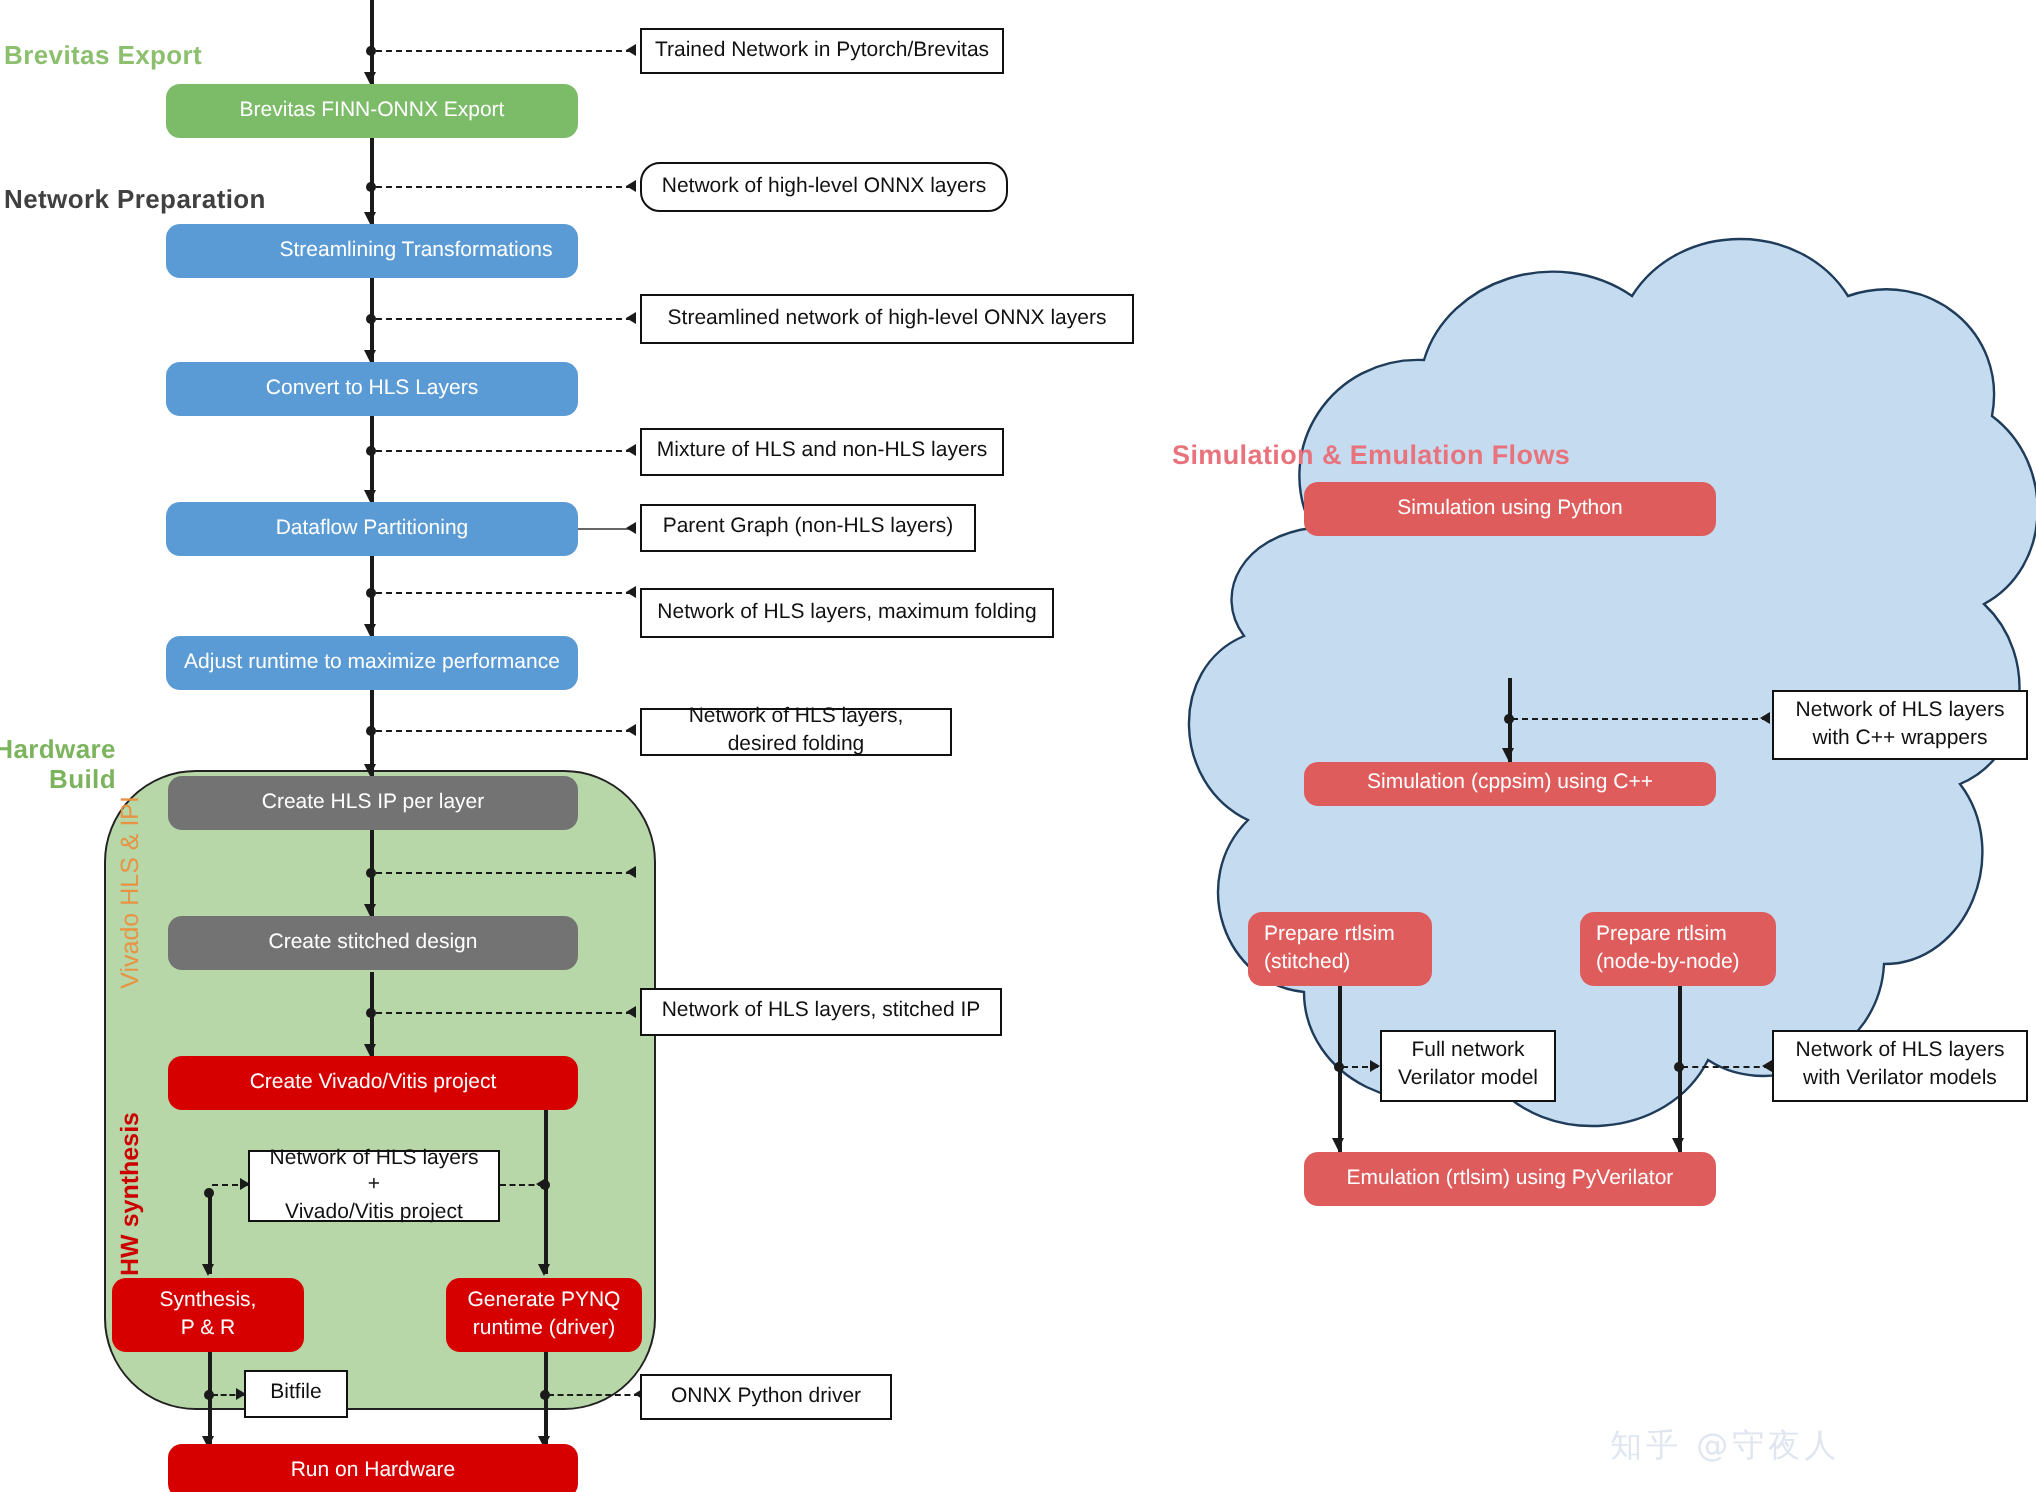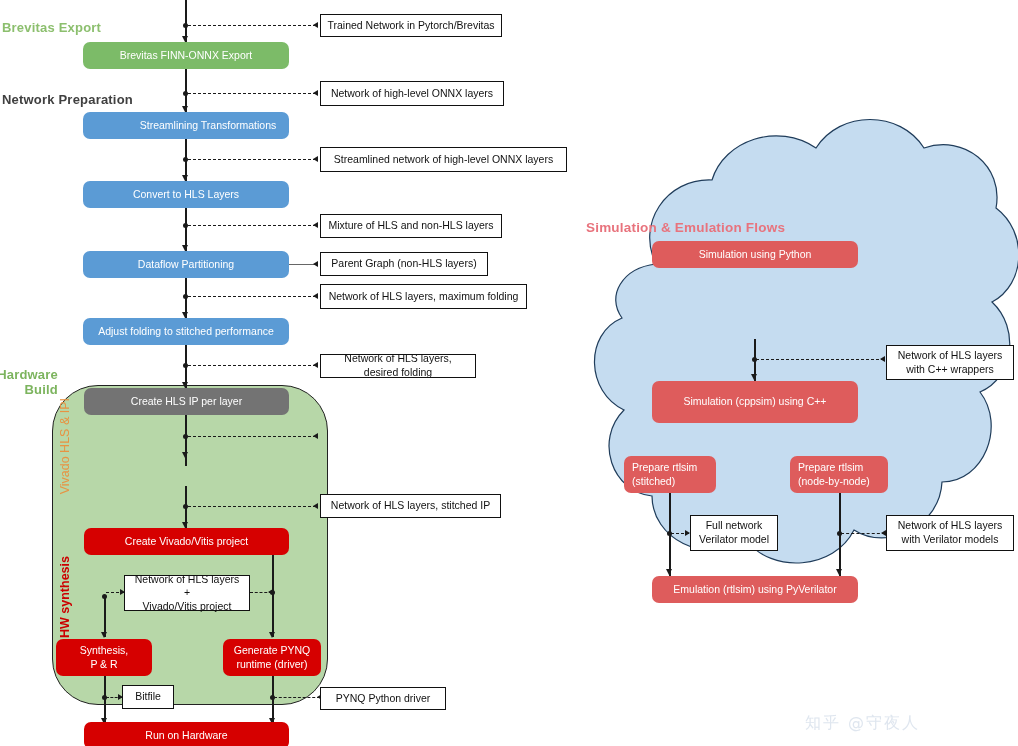--- a/index.html
+++ b/index.html
@@ -246,63 +246,64 @@
   <div class="arr-left" style="left:317px; top:694px;"></div>
 
   <div class="pbox green" style="left:83px;  top:42px;  width:206px; height:27px;">Brevitas FINN-ONNX Export</div>
 
   <div class="pbox blue" style="left:83px;  top:112px; width:206px; height:27px;padding-left:48px;">Streamlining Transformations</div>
 
   <div class="pbox blue" style="left:83px;  top:181px; width:206px; height:27px;">Convert to HLS Layers</div>
 
   <div class="pbox blue" style="left:83px;  top:251px; width:206px; height:27px;">Dataflow Partitioning</div>
 
-  <div class="pbox blue" style="left:83px;  top:318px; width:206px; height:27px;">Adjust folding to stitched performance</div>
+  <div class="pbox blue" style="left:83px;  top:318px; width:206px; height:27px;">Adjust runtime to maximize performance</div>
 
   <div class="pbox orange" style="left:84px;  top:388px; width:205px; height:27px;">Create HLS IP per layer</div>
 
+  <div class="pbox orange" style="left:84px;  top:458px; width:205px; height:27px;">Create stitched design</div>
 
   <div class="pbox red" style="left:84px;  top:528px; width:205px; height:27px;">Create Vivado/Vitis project</div>
 
   <div class="pbox red" style="left:56px;  top:639px; width:96px;  height:37px; white-space:pre-line;">Synthesis,
 P &amp; R</div>
 
   <div class="pbox red" style="left:223px; top:639px; width:98px;  height:37px; white-space:pre-line;">Generate PYNQ
 runtime (driver)</div>
 
   <div class="pbox red" style="left:84px;  top:722px; width:205px; height:27px;">Run on Hardware</div>
 
   <div class="dbox thin" style="left:320px; top:14px;  width:182px; height:23px;">Trained Network in Pytorch/Brevitas</div>
 
-  <div class="dbox" style="left:320px; top:81px;  width:184px; height:25px;">Network of high-level ONNX layers</div>
+  <div class="dbox" style="left:320px; top:81px;  width:184px; height:25px;border-radius:10px;">Network of high-level ONNX layers</div>
 
   <div class="dbox thin" style="left:320px; top:147px; width:247px; height:25px;">Streamlined network of high-level ONNX layers</div>
 
   <div class="dbox" style="left:320px; top:214px; width:182px; height:24px;">Mixture of HLS and non-HLS layers</div>
 
   <div class="dbox" style="left:320px; top:252px; width:168px; height:24px;">Parent Graph (non-HLS layers)</div>
 
-  <div class="dbox" style="left:320px; top:284px; width:207px; height:25px;">Network of HLS layers, maximum folding</div>
+  <div class="dbox" style="left:320px; top:294px; width:207px; height:25px;">Network of HLS layers, maximum folding</div>
 
   <div class="dbox" style="left:320px; top:354px; width:156px; height:24px;">Network of HLS layers, desired folding</div>
 
 
   <div class="dbox" style="left:320px; top:494px; width:181px; height:24px;">Network of HLS layers, stitched IP</div>
 
   <div class="dbox" style="left:124px; top:575px; width:126px; height:36px; white-space:pre-line;">Network of HLS layers +
 Vivado/Vitis project</div>
 
   <div class="dbox" style="left:122px; top:685px; width:52px;  height:24px;">Bitfile</div>
 
-  <div class="dbox" style="left:320px; top:687px; width:126px; height:23px;">PYNQ Python driver</div>
+  <div class="dbox" style="left:320px; top:687px; width:126px; height:23px;">ONNX Python driver</div>
 
   <div class="pbox salmon" style="left:652px; top:241px; width:206px; height:27px;">Simulation using Python</div>
 
 
-  <div class="pbox salmon" style="left:652px; top:381px; width:206px; height:42px;">Simulation (cppsim) using C++</div>
+  <div class="pbox salmon" style="left:652px; top:381px; width:206px; height:22px;">Simulation (cppsim) using C++</div>
 
   <div class="pbox salmon" style="left:624px; top:456px; width:92px;  height:37px; white-space:pre-line; justify-content:flex-start; padding-left:8px; text-align:left;">Prepare rtlsim
 (stitched)</div>
 
   <div class="pbox salmon" style="left:790px; top:456px; width:98px;  height:37px; white-space:pre-line; justify-content:flex-start; padding-left:8px; text-align:left;">Prepare rtlsim
 (node-by-node)</div>
 
   <div class="pbox salmon" style="left:652px; top:576px; width:206px; height:27px;">Emulation (rtlsim) using PyVerilator</div>
 
   <div class="vline" style="left:754.3px; top:339px; height:42px;"></div>

